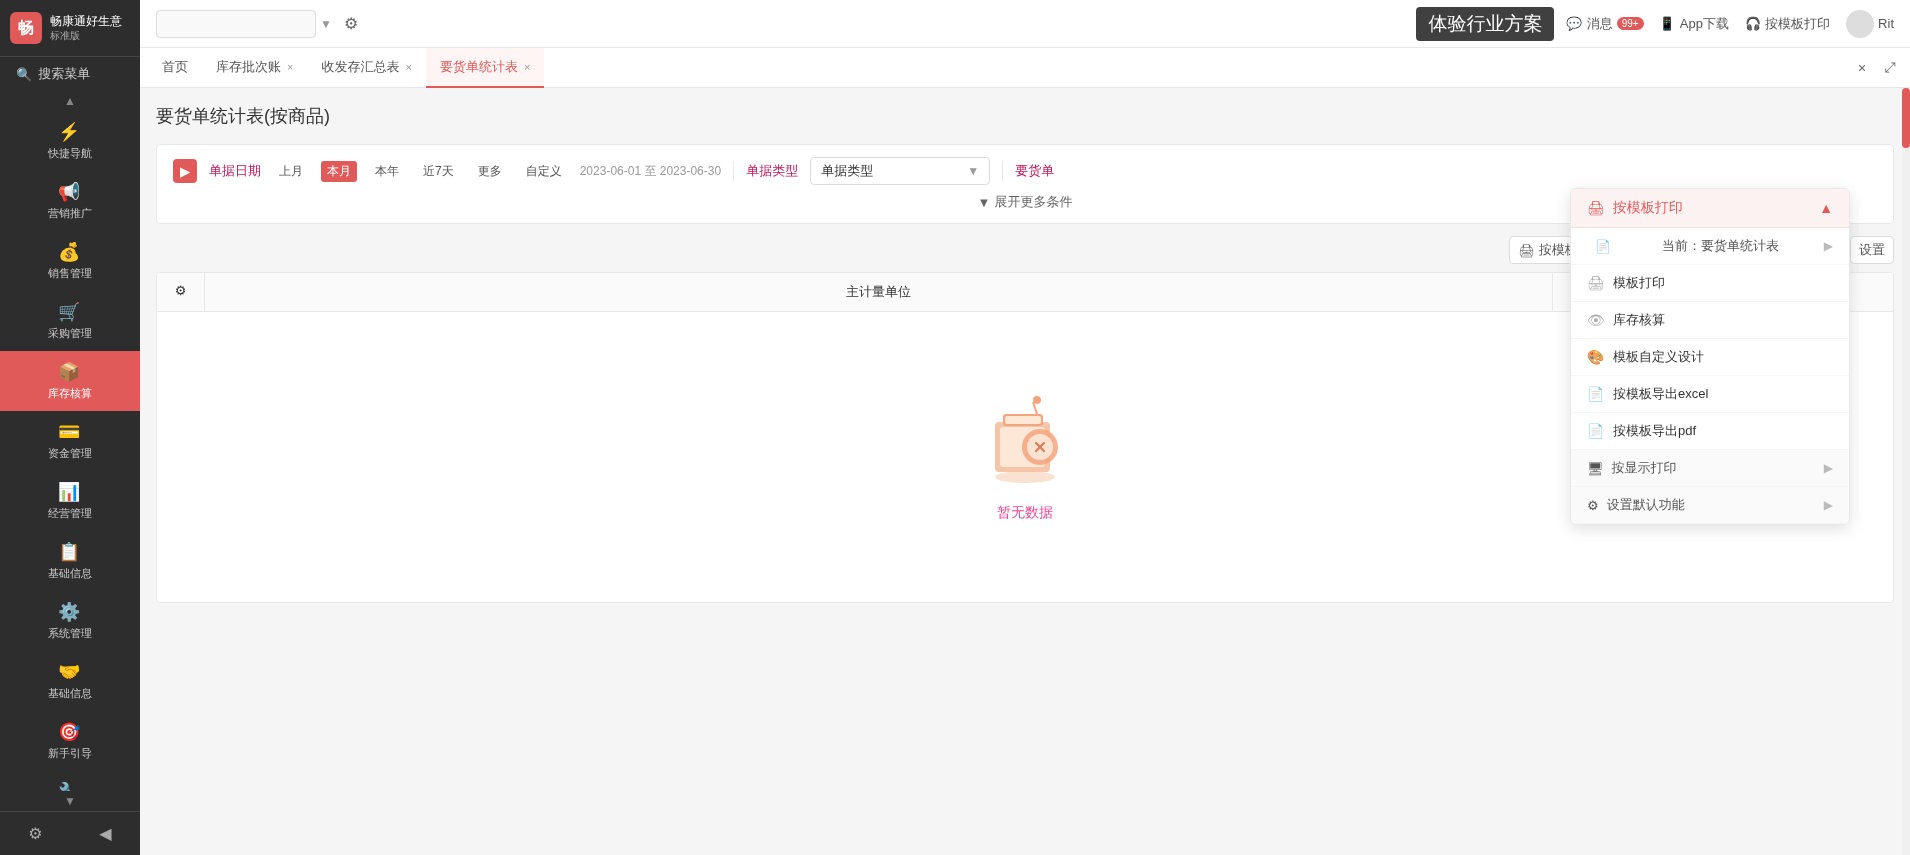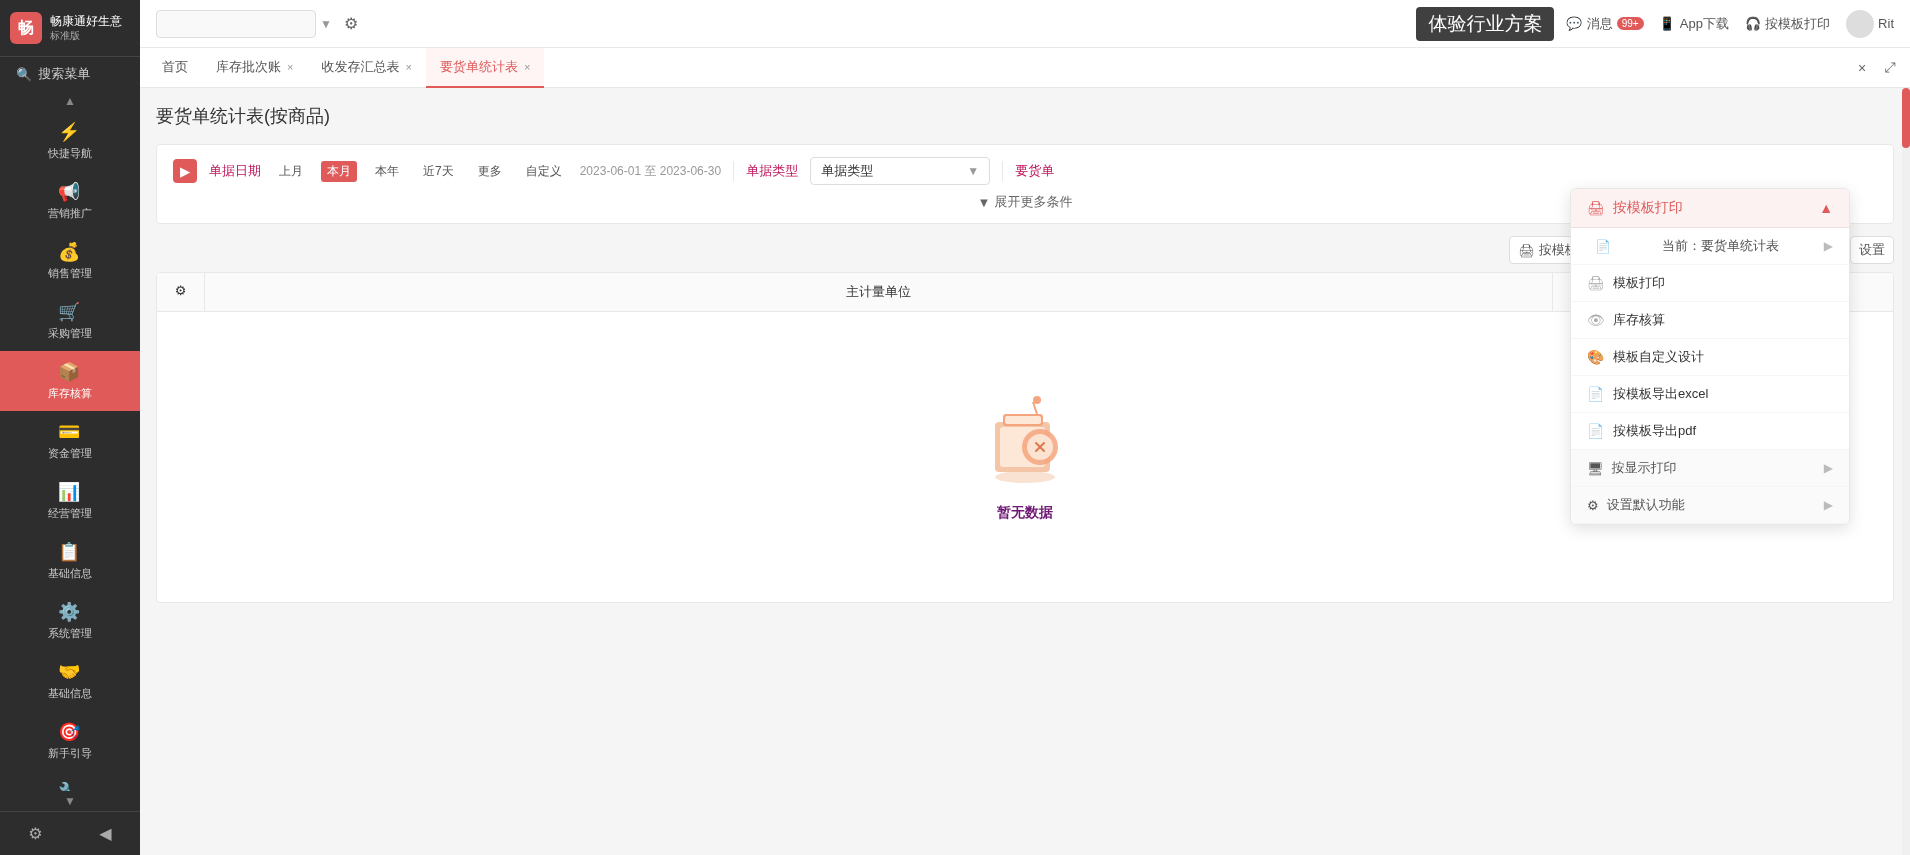--- a/index.html
+++ b/index.html
@@ -171,21 +171,21 @@
     .th:last-child { border-right: none; }
 
     
     .empty-state {
       display: flex; flex-direction: column; align-items: center;
       justify-content: center; padding: 80px 0;
     }
     .empty-icon {
       width: 100px; height: 100px; margin-bottom: 12px;
     }
-    .empty-text { font-size: 14px; color: #701a75; font-weight: bold; }
+    .empty-text { font-size: 14px; color: #ec4899; }
 
     
     .dropdown-popup {
       position: absolute;
       top: 100px; right: 60px;
       width: 280px;
       background: #fff;
       border: 1px solid #e8e8e8;
       border-radius: 6px;
       box-shadow: 0 4px 16px rgba(0,0,0,0.12);

